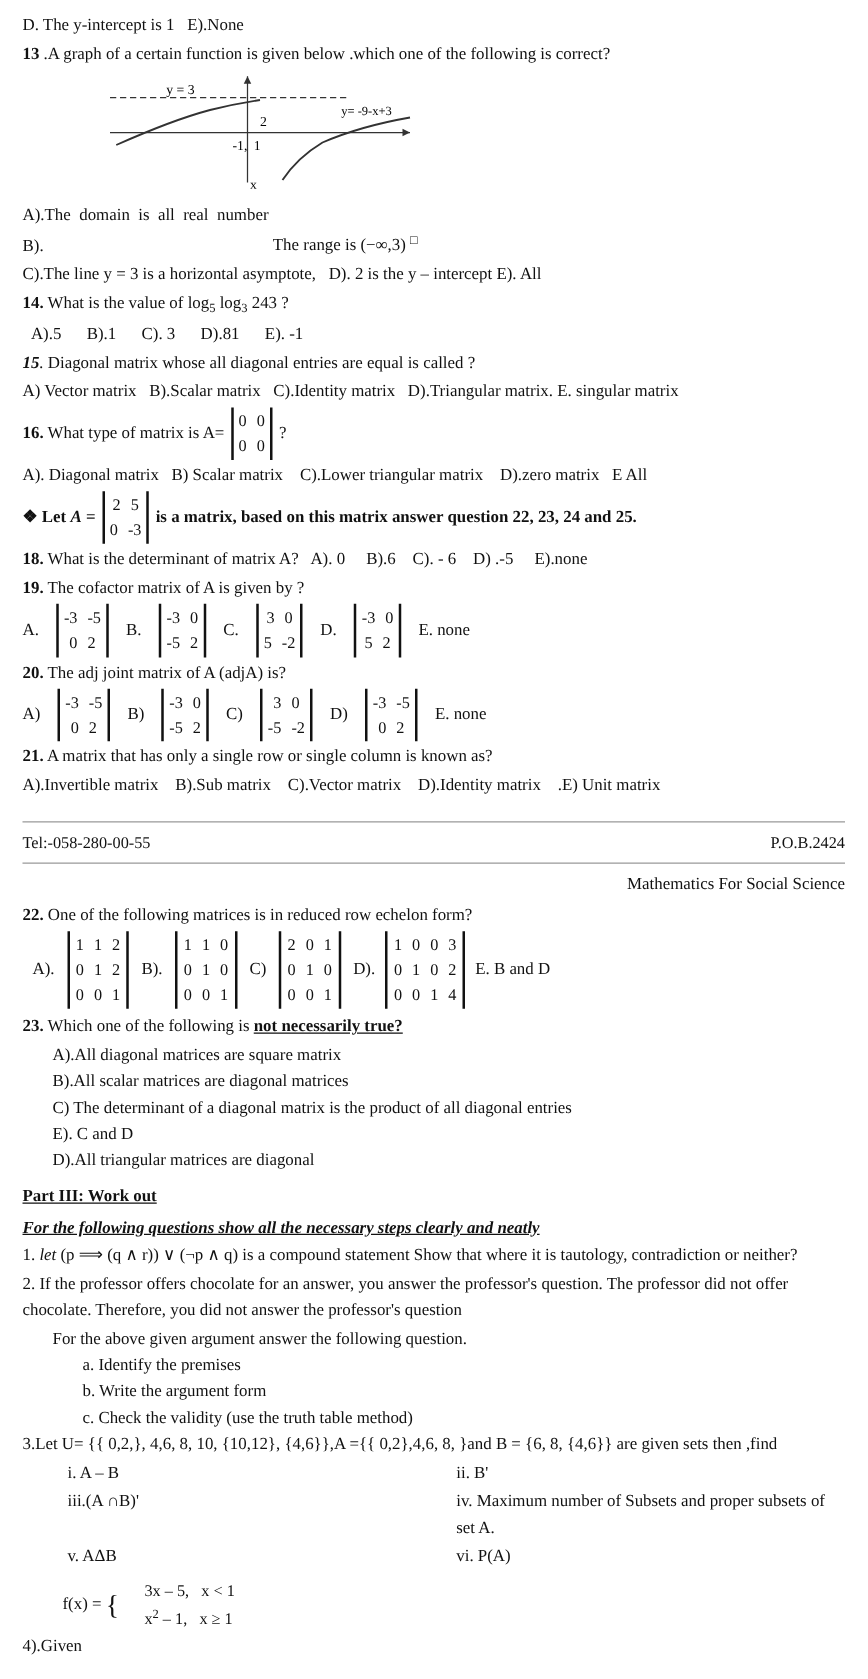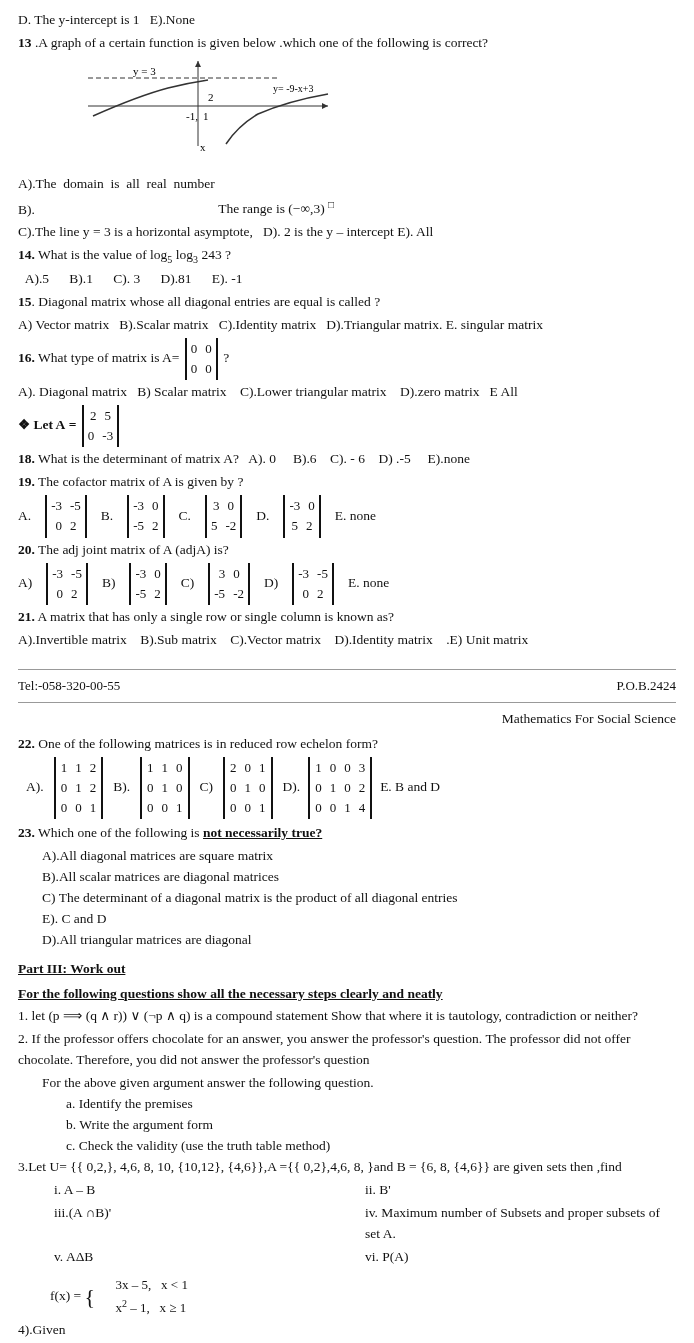--- a/index.html
+++ b/index.html
@@ -7,21 +7,21 @@
       font-family: 'Times New Roman', Times, serif;
       font-size: 13.5px;
       background: #fff;
       color: #111;
       width: 694px;
       padding: 10px 18px 10px 18px;
       line-height: 1.55;
     }
     .section { margin-bottom: 4px; }
     .bold { font-weight: bold; }
-    .italic { }
+    .italic { font-style: italic; }
     .underline { text-decoration: underline; }
     .indent { margin-left: 24px; }
     .indent2 { margin-left: 48px; }
     .question-line { margin-bottom: 2px; }
     .options-line { margin-bottom: 2px; }
     .matrix-inline {
       display: inline-flex;
       flex-direction: column;
       vertical-align: middle;
       border-left: 2px solid #111;
@@ -69,21 +69,21 @@
 
   <div class="section question-line">
     <span>D. The y-intercept is 1&nbsp;&nbsp; E).None</span>
   </div>
 
   <div class="section question-line">
     <span class="q-num">13</span>
     <span> .A graph of a certain function is given below .which one of the following is correct?</span>
   </div>
 
-  <div style="width:260px; margin: 0 auto 16px 60px;">
+  <div style="width:260px; margin: 0 auto 4px 60px;">
     <svg width="260" height="95">
 
       <line x1="10" y1="50" x2="250" y2="50" stroke="#333" stroke-width="1"></line>
       <line x1="120" y1="5" x2="120" y2="90" stroke="#333" stroke-width="1"></line>
 
       <polygon points="250,50 244,47 244,53" fill="#333"></polygon>
       <polygon points="120,5 117,11 123,11" fill="#333"></polygon>
 
       <line x1="10" y1="22" x2="200" y2="22" stroke="#333" stroke-width="1" stroke-dasharray="5,3"></line>
 
@@ -157,20 +157,21 @@
     <span class="matrix-inline">
       <span class="matrix-row">
           <span>2</span>
           <span>5</span>
         </span>
       <span class="matrix-row">
           <span>0</span>
           <span>-3</span>
         </span>
     </span>
+    <span class="bold"> is a matrix, based on this matrix answer question 22, 23, 24 and 25.</span>
   </div>
 
 
   <div class="section question-line">
     <span class="bold">18.</span>
     <span> What is the determinant of matrix A? &nbsp; A). 0 &nbsp;&nbsp;&nbsp; B).6 &nbsp;&nbsp; C). - 6 &nbsp;&nbsp; D) .-5 &nbsp;&nbsp;&nbsp; E).none</span>
   </div>
 
   <div class="section question-line">
     <span class="bold">19.</span>
@@ -281,21 +282,21 @@
     <span> A matrix that has only a single row or single column is known as?</span>
   </div>
   <div class="section options-line">
     A).Invertible matrix &nbsp;&nbsp; B).Sub matrix &nbsp;&nbsp; C).Vector matrix &nbsp;&nbsp; D).Identity matrix &nbsp;&nbsp; .E) Unit matrix
   </div>
 
   <div style="height:10px;"></div>
   <hr class="divider-line">
 
   <div class="footer-row">
-    <span>Tel:-058-320-00-55</span>
+    <span>Tel:-058-280-00-55</span>
     <span>P.O.B.2424</span>
   </div>
 
   <hr class="divider-line">
 
   <div style="text-align:right; margin-bottom:4px;">
     <span>Mathematics For Social Science</span>
   </div>
 
   <div class="section question-line">

